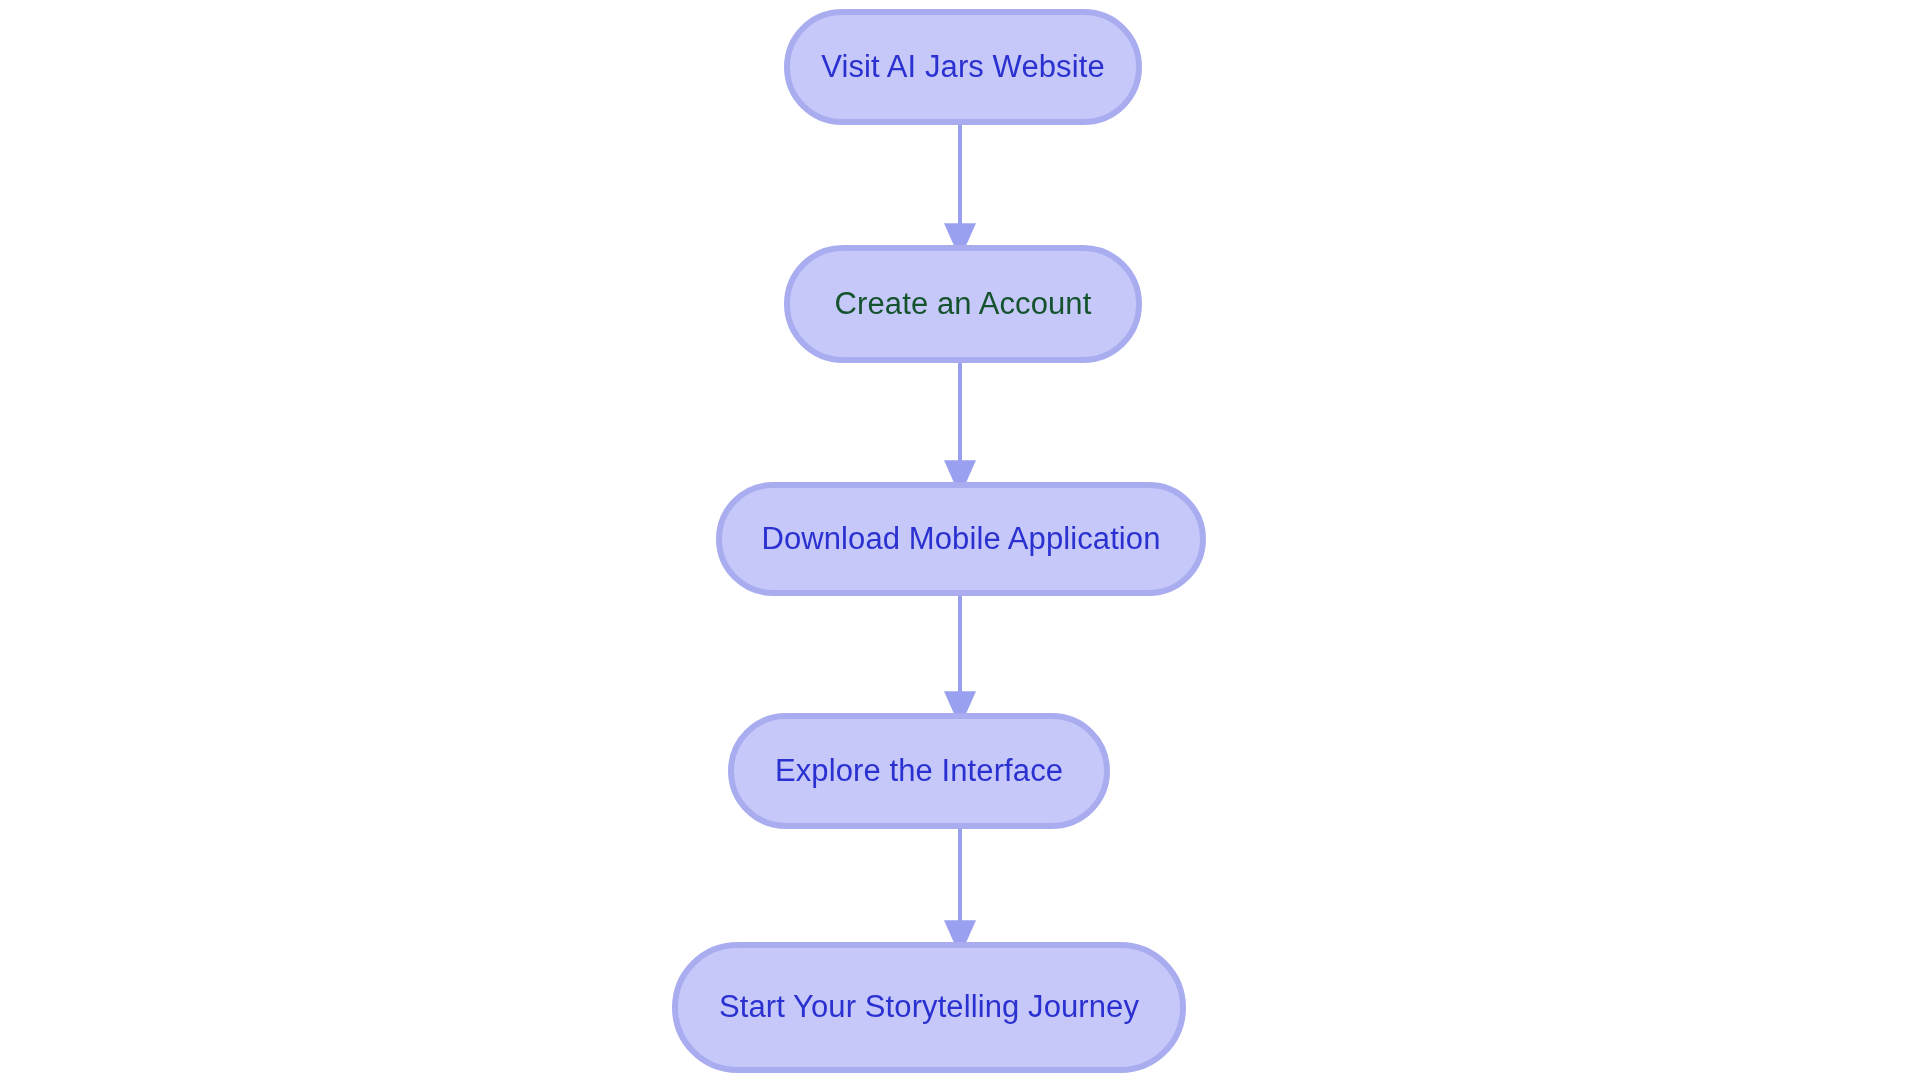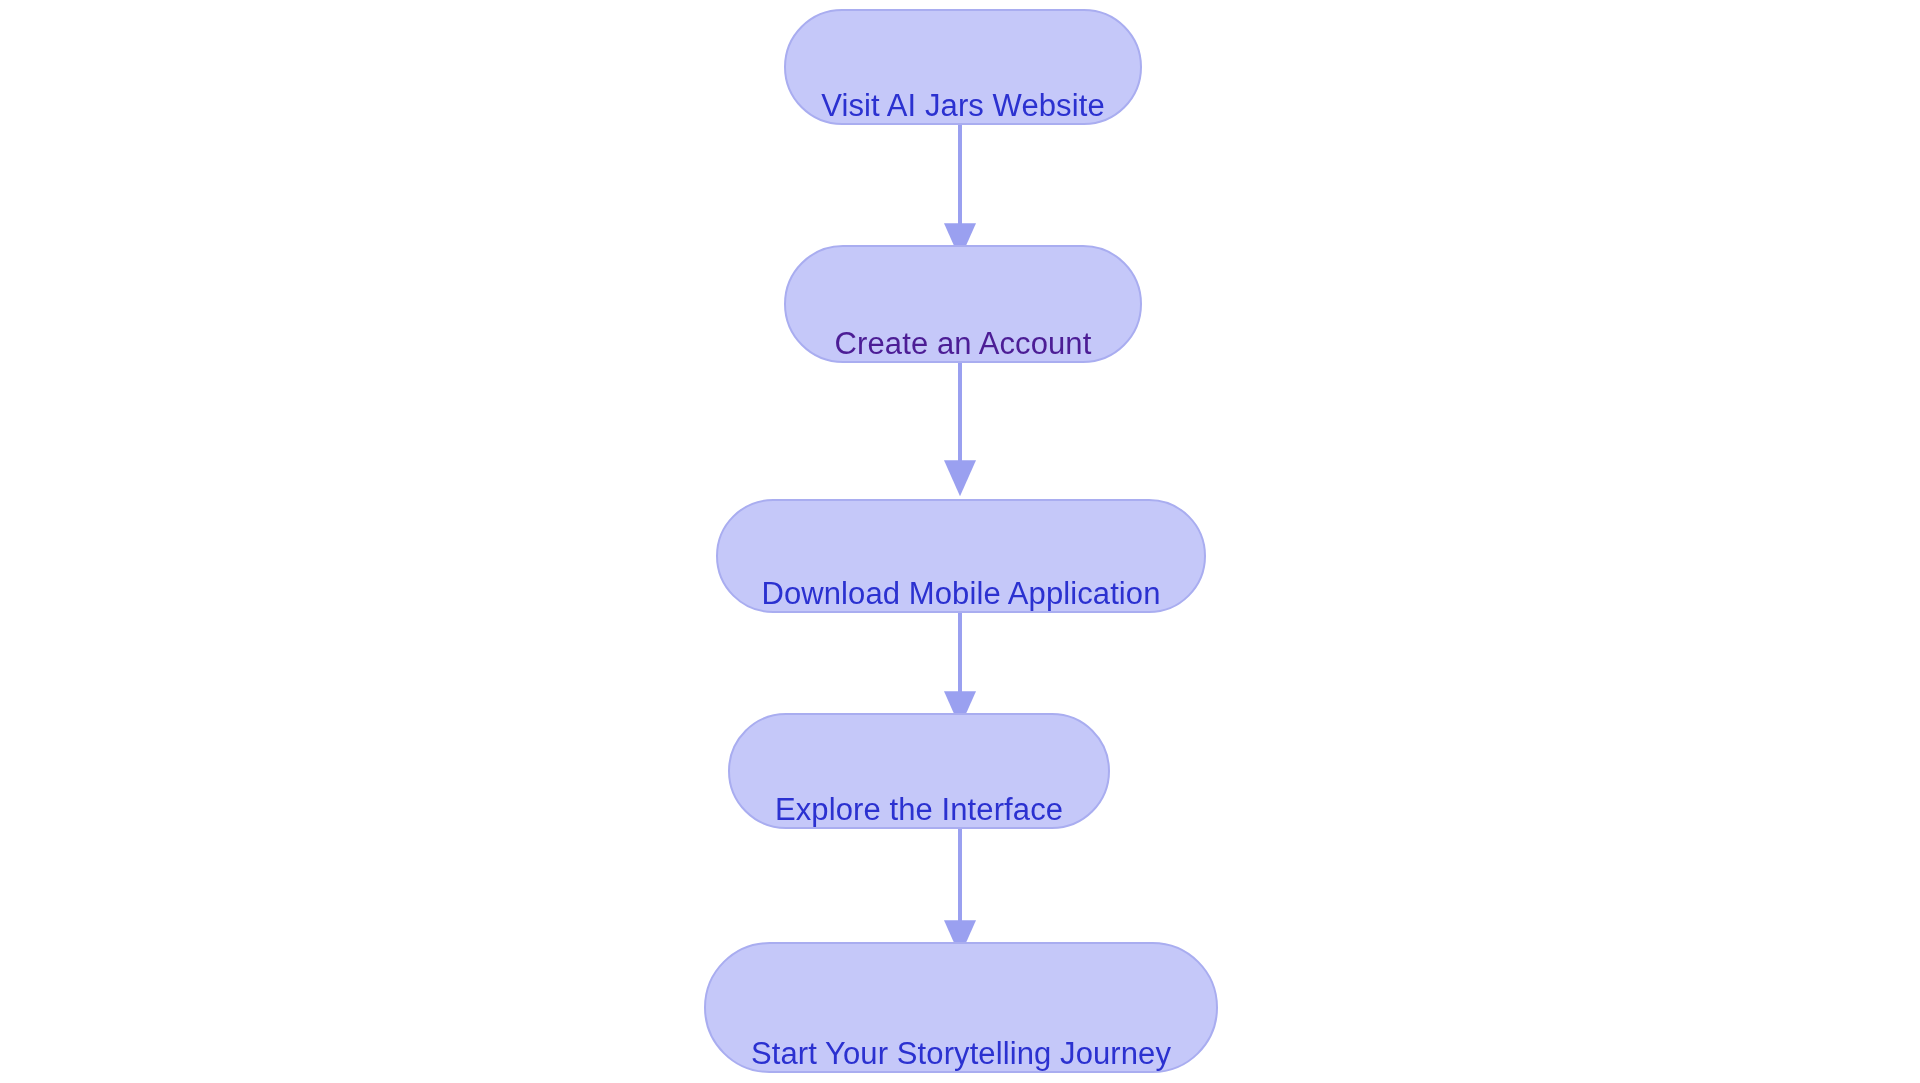--- a/index.html
+++ b/index.html
@@ -39,43 +39,43 @@
     top: 0;
     width: 1920px;
     height: 1083px;
     z-index: 2;
   }
 
   .flow-node {
     position: absolute;
     box-sizing: border-box;
     display: flex;
-    align-items: flex-end;
+    align-items: center;
     justify-content: center;
     background: #c5c8f9;
-    border: 2px solid #737373;
+    border: 6px solid #737373;
     border-radius: 999px;
     text-align: center;
     user-select: none;
   }
 
   .flow-node-label {
     font-family: "Liberation Sans", sans-serif;
     font-size: 31px;
     font-weight: 400;
     color: #2b31d0;
     letter-spacing: 0.1px;
     line-height: 1.1;
     white-space: nowrap;
   }
 
   
   .node-1 { left: 784px;  top: 9px;    width: 358px; height: 116px; }
   .node-2 { left: 784px;  top: 245px;  width: 358px; height: 118px; }
-  .node-3 { left: 716px;  top: 482px;  width: 490px; height: 114px; margin-top: 17px; }
+  .node-3 { left: 716px;  top: 482px;  width: 490px; height: 114px; }
   .node-4 { left: 771px;  top: 713px;  width: 382px; height: 116px; }
   .node-5 { left: 704px;  top: 942px;  width: 514px; height: 131px; }
 </style>
 </head>
 <body style="background: rgb(255, 255, 255);">
 
 <div id="flow-canvas">
 
   <svg id="connector-layer" width="1920" height="1083" viewBox="0 0 1920 1083" xmlns="http://www.w3.org/2000/svg" aria-hidden="true">
     <defs>
@@ -101,29 +101,29 @@
     </g>
   </svg>
 
   <div id="node-layer">
 
     <div class="flow-node node-1" style="left: 784px; top: 9px; width: 358px; height: 116px; background: rgb(197, 200, 249); border-color: rgb(169, 173, 240);">
       <span class="flow-node-label" style="color: rgb(43, 49, 208);">Visit AI Jars Website</span>
     </div>
 
     <div class="flow-node node-2" style="left: 784px; top: 245px; width: 358px; height: 118px; background: rgb(197, 200, 249); border-color: rgb(169, 173, 240);">
-      <span class="flow-node-label" style="color: #4c1d95;">Create an Account</span>
+      <span class="flow-node-label" style="color: #14532d;">Create an Account</span>
     </div>
 
     <div class="flow-node node-3" style="left: 716px; top: 482px; width: 490px; height: 114px; background: rgb(197, 200, 249); border-color: rgb(169, 173, 240);">
       <span class="flow-node-label" style="color: rgb(43, 49, 208);">Download Mobile Application</span>
     </div>
 
     <div class="flow-node node-4" style="left: 728px; top: 713px; width: 382px; height: 116px; background: rgb(197, 200, 249); border-color: rgb(169, 173, 240);">
       <span class="flow-node-label" style="color: rgb(43, 49, 208);">Explore the Interface</span>
     </div>
 
-    <div class="flow-node node-5" style="left: 704px; top: 942px; width: 514px; height: 131px; background: rgb(197, 200, 249); border-color: rgb(169, 173, 240);">
+    <div class="flow-node node-5" style="left: 672px; top: 942px; width: 514px; height: 131px; background: rgb(197, 200, 249); border-color: rgb(169, 173, 240);">
       <span class="flow-node-label" style="color: rgb(43, 49, 208);">Start Your Storytelling Journey</span>
     </div>
 
   </div>
 </div>
 
 </body></html>

